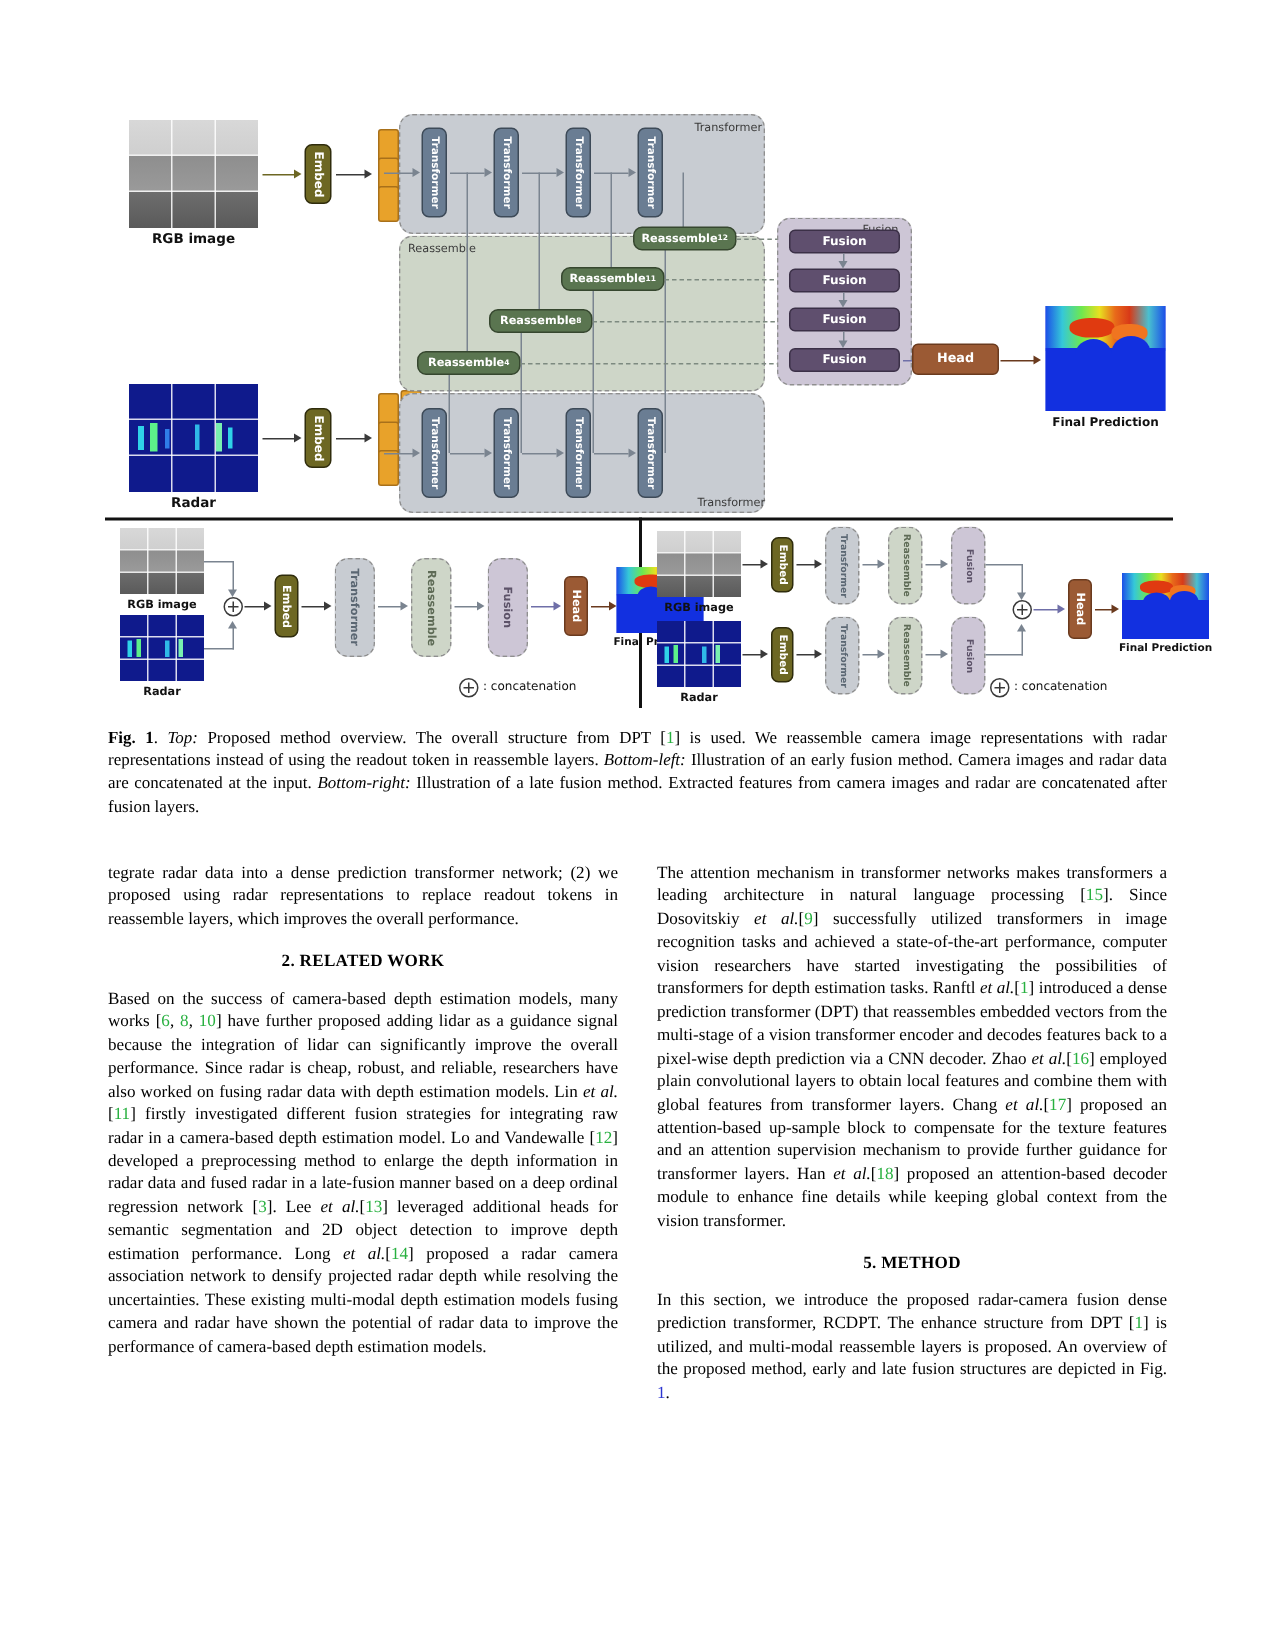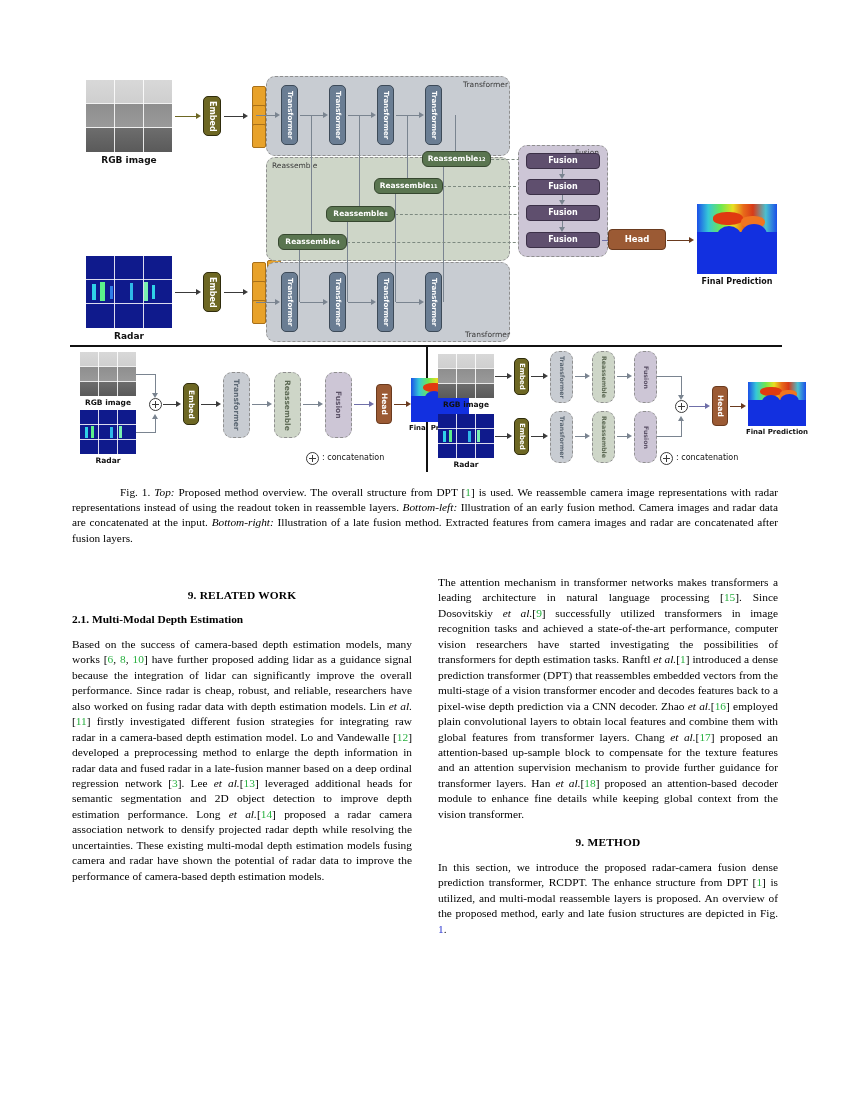--- a/index.html
+++ b/index.html
@@ -189,21 +189,21 @@
   .caption {
     position: absolute;
     left: 72px; top: 485px;
     width: 706px;
     font-family: "Liberation Serif", serif;
     font-size: 11.3px;
     line-height: 1.345;
     text-align: justify;
     color: #000;
   }
-  .caption b { font-weight: normal; margin-left: 48px; }
+  .caption b { font-weight: bold; }
   .caption i { font-style: italic; }
 
   .cols {
     position: absolute;
     left: 72px; top: 575px;
     width: 706px;
     height: 460px;
   }
   .col {
     position: absolute;
@@ -610,30 +610,30 @@
 
   </div>
 
   <div class="caption">
     <b>Fig. 1</b><span>.  </span><i>Top:</i><span> Proposed method overview.  The overall structure from DPT [</span><span class="cite">1</span><span>] is used.  We reassemble camera image representations with radar representations instead of using the readout token in reassemble layers. </span><i>Bottom-left:</i><span> Illustration of an early fusion method.  Camera images and radar data are concatenated at the input. </span><i>Bottom-right:</i><span> Illustration of a late fusion method. Extracted features from camera images and radar are concatenated after fusion layers.</span>
   </div>
 
   <div class="cols">
 
     <div class="col col-l">
-
-      <div class="sec-h">9.  RELATED WORK</div>
-      <div class="sub-h">2.1.  Multi-Modal Depth Estimation</div>
+      <p>tegrate radar data into a dense prediction transformer network; (2) we proposed using radar representations to replace readout tokens in reassemble layers, which improves the overall performance.</p>
+
+      <div class="sec-h">2.  RELATED WORK</div>
 
       <p><span>Based on the success of camera-based depth estimation models, many works [</span><span class="cite">6</span><span>, </span><span class="cite">8</span><span>, </span><span class="cite">10</span><span>] have further proposed adding lidar as a guidance signal because the integration of lidar can significantly improve the overall performance.  Since radar is cheap, robust, and reliable, researchers have also worked on fusing radar data with depth estimation models.  Lin </span><span class="it">et al.</span><span>[</span><span class="cite">11</span><span>] firstly investigated different fusion strategies for integrating raw radar in a camera-based depth estimation model.  Lo and Vandewalle [</span><span class="cite">12</span><span>] developed a preprocessing method to enlarge the depth information in radar data and fused radar in a late-fusion manner based on a deep ordinal regression network [</span><span class="cite">3</span><span>].  Lee </span><span class="it">et al.</span><span>[</span><span class="cite">13</span><span>] leveraged additional heads for semantic segmentation and 2D object detection to improve depth estimation performance.  Long </span><span class="it">et al.</span><span>[</span><span class="cite">14</span><span>] proposed a radar camera association network to densify projected radar depth while resolving the uncertainties. These existing multi-modal depth estimation models fusing camera and radar have shown the potential of radar data to improve the performance of camera-based depth estimation models.</span></p>
     </div>
 
     <div class="col col-r">
 
       <p><span>The attention mechanism in transformer networks makes transformers a leading architecture in natural language processing [</span><span class="cite">15</span><span>].  Since Dosovitskiy </span><span class="it">et al.</span><span>[</span><span class="cite">9</span><span>] successfully utilized transformers in image recognition tasks and achieved a state-of-the-art performance, computer vision researchers have started investigating the possibilities of transformers for depth estimation tasks.  Ranftl </span><span class="it">et al.</span><span>[</span><span class="cite">1</span><span>] introduced a dense prediction transformer (DPT) that reassembles embedded vectors from the multi-stage of a vision transformer encoder and decodes features back to a pixel-wise depth prediction via a CNN decoder.   Zhao </span><span class="it">et al.</span><span>[</span><span class="cite">16</span><span>] employed plain convolutional layers to obtain local features and combine them with global features from transformer layers.  Chang </span><span class="it">et al.</span><span>[</span><span class="cite">17</span><span>] proposed an attention-based up-sample block to compensate for the texture features and an attention supervision mechanism to provide further guidance for transformer layers.  Han </span><span class="it">et al.</span><span>[</span><span class="cite">18</span><span>] proposed an attention-based decoder module to enhance fine details while keeping global context from the vision transformer.</span></p>
 
-      <div class="sec-h">9.  METHOD</div>
+      <div class="sec-h">5.  METHOD</div>
 
       <p><span>In this section, we introduce the proposed radar-camera fusion dense prediction transformer, RCDPT.  The enhance structure from DPT [</span><span class="cite">1</span><span>] is utilized, and multi-modal reassemble layers is proposed.  An overview of the proposed method, early and late fusion structures are depicted in Fig. </span><span class="cite-b">1</span><span>.</span></p>
     </div>
 
   </div>
 </div>
 
 </body></html>

